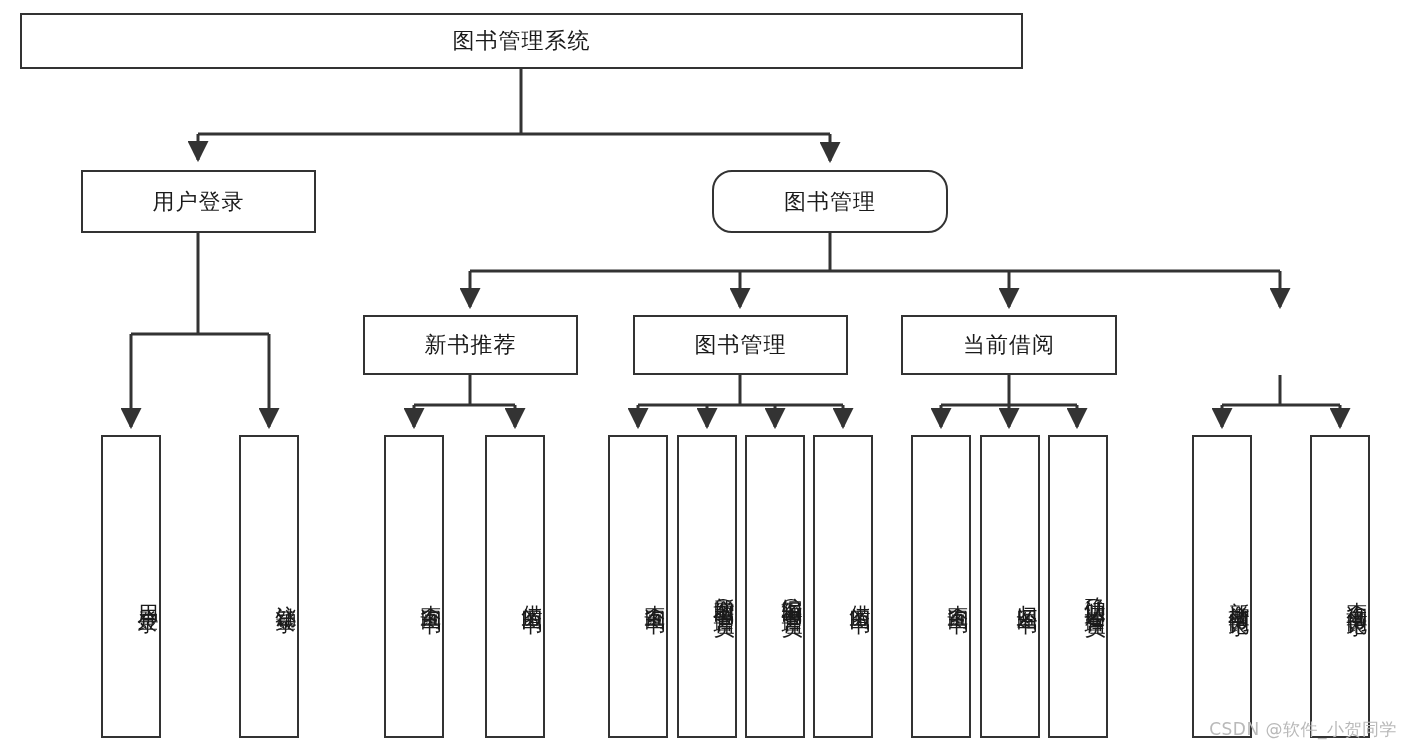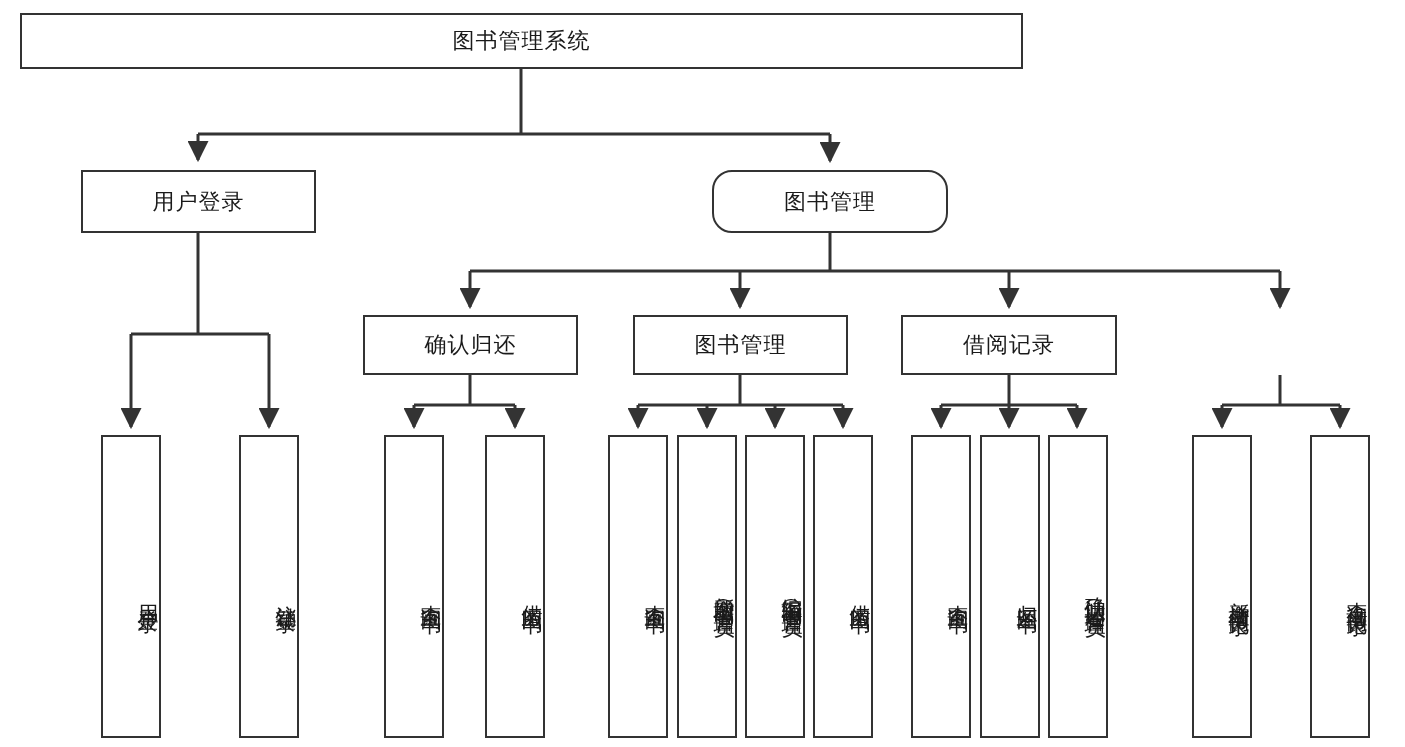--- a/index.html
+++ b/index.html
@@ -125,29 +125,29 @@
 
   <div class="node horiz" style="left:81px; top:170px; width:235px; height:63px;">
     <span>用户登录</span>
   </div>
 
   <div class="node horiz" style="left:712px; top:170px; width:236px; height:63px;border-radius:20px;">
     <span>图书管理</span>
   </div>
 
   <div class="node horiz" style="left:363px; top:315px; width:215px; height:60px;">
-    <span>确认归还</span>
+    <span>新书推荐</span>
   </div>
 
   <div class="node horiz" style="left:633px; top:315px; width:215px; height:60px;">
     <span>图书管理</span>
   </div>
 
   <div class="node horiz" style="left:901px; top:315px; width:216px; height:60px;">
-    <span>借阅记录</span>
+    <span>当前借阅</span>
   </div>
 
 
   <div class="node vert" style="left:101px; top:435px; width:60px; height:303px;">
     <span>用户登录</span>
   </div>
 
   <div class="node vert" style="left:239px; top:435px; width:60px; height:303px;">
     <span>注销登录</span>
   </div>
@@ -189,14 +189,15 @@
   </div>
 
   <div class="node vert" style="left:1192px; top:435px; width:60px; height:303px;">
     <span>新增借阅记录</span>
   </div>
 
   <div class="node vert" style="left:1310px; top:435px; width:60px; height:303px;">
     <span>查询借阅记录</span>
   </div>
 
+  <div class="watermark">CSDN @软件_小贺同学</div>
 
 </div>
 
 </body></html>

